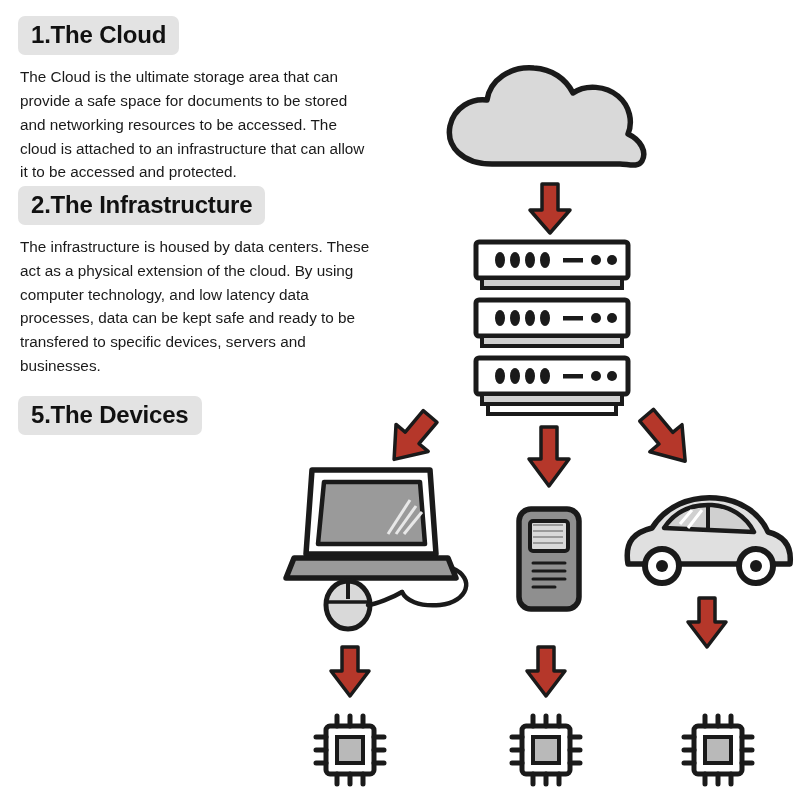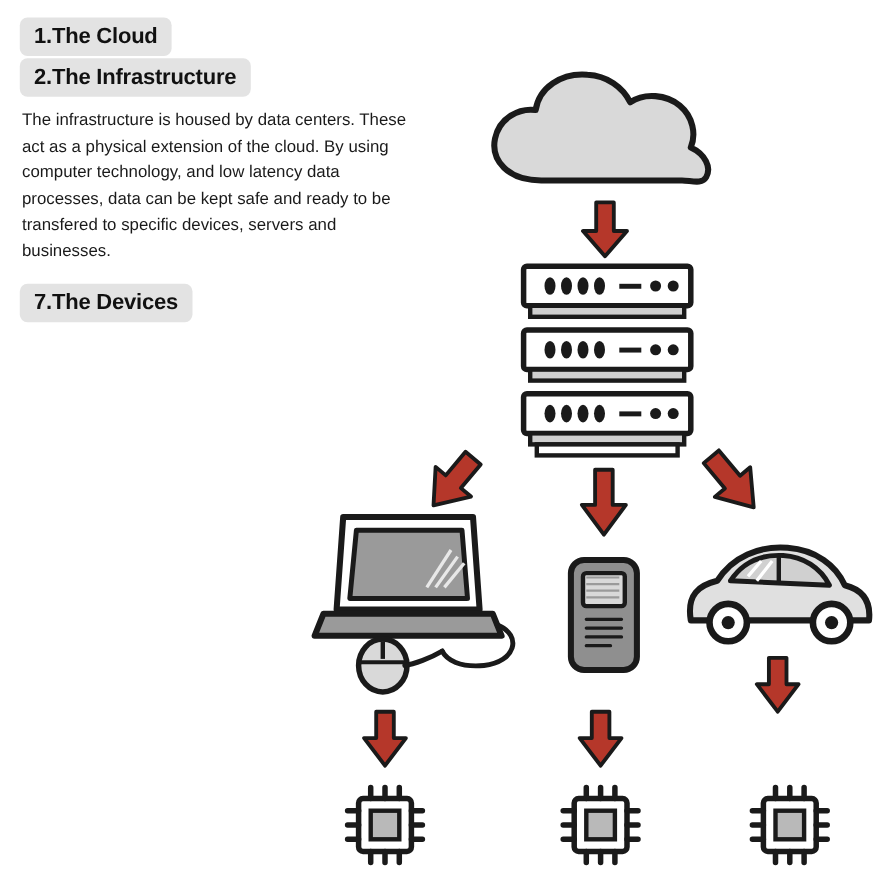--- a/index.html
+++ b/index.html
@@ -31,21 +31,21 @@
     box-sizing: border-box;
   }
   .section {
     margin-bottom: 2px;
   }
   .sec-head {
     display: inline-block;
     background: #e3e3e3;
     border-radius: 7px;
     padding: 6px 13px 7px 13px;
-    font-size: 20px;
+    font-size: 24px;
     font-weight: bold;
     letter-spacing: -0.2px;
     color: #111;
     line-height: 1.1;
   }
   .sec-body {
     font-size: 15.3px;
     line-height: 1.55;
     color: #1a1a1a;
     margin: 10px 2px 0 2px;
@@ -73,29 +73,30 @@
 </style>
 </head>
 <body>
 
 <div class="page">
 
   <div class="text-col">
 
     <div class="section" id="sec-cloud">
       <div class="sec-head">1.The Cloud</div>
+      <div class="sec-body">The Cloud is the ultimate storage area that can provide a safe space for documents to be stored and networking resources to be accessed. The cloud is attached to an infrastructure that can allow it to be accessed and protected.</div>
     </div>
 
     <div class="section" id="sec-infra">
       <div class="sec-head">2.The Infrastructure</div>
       <div class="sec-body">The infrastructure is housed by data centers. These act as a physical extension of the cloud. By using computer technology, and low latency data processes, data can be kept safe and ready to be transfered to specific devices, servers and businesses.</div>
     </div>
 
     <div class="section" id="sec-devices">
-      <div class="sec-head">7.The Devices</div>
+      <div class="sec-head">5.The Devices</div>
     </div>
 
 
   </div>
 
   <div class="graphics">
 
     <div class="gfx" style="left:170px; top:62px;">
       <svg width="220" height="110" viewBox="0 0 220 110">
         <path d="M52 102 C22 102 6 84 10 64 C14 45 32 36 47 38 C50 18 70 4 94 6 C112 7 126 17 133 31 C146 22 166 24 178 34 C190 44 193 60 188 72 C201 78 207 90 202 99 C198 106 188 102 180 102 Z" fill="#d9d9d9" stroke="#1a1a1a" stroke-width="5.5" stroke-linejoin="round"></path>

